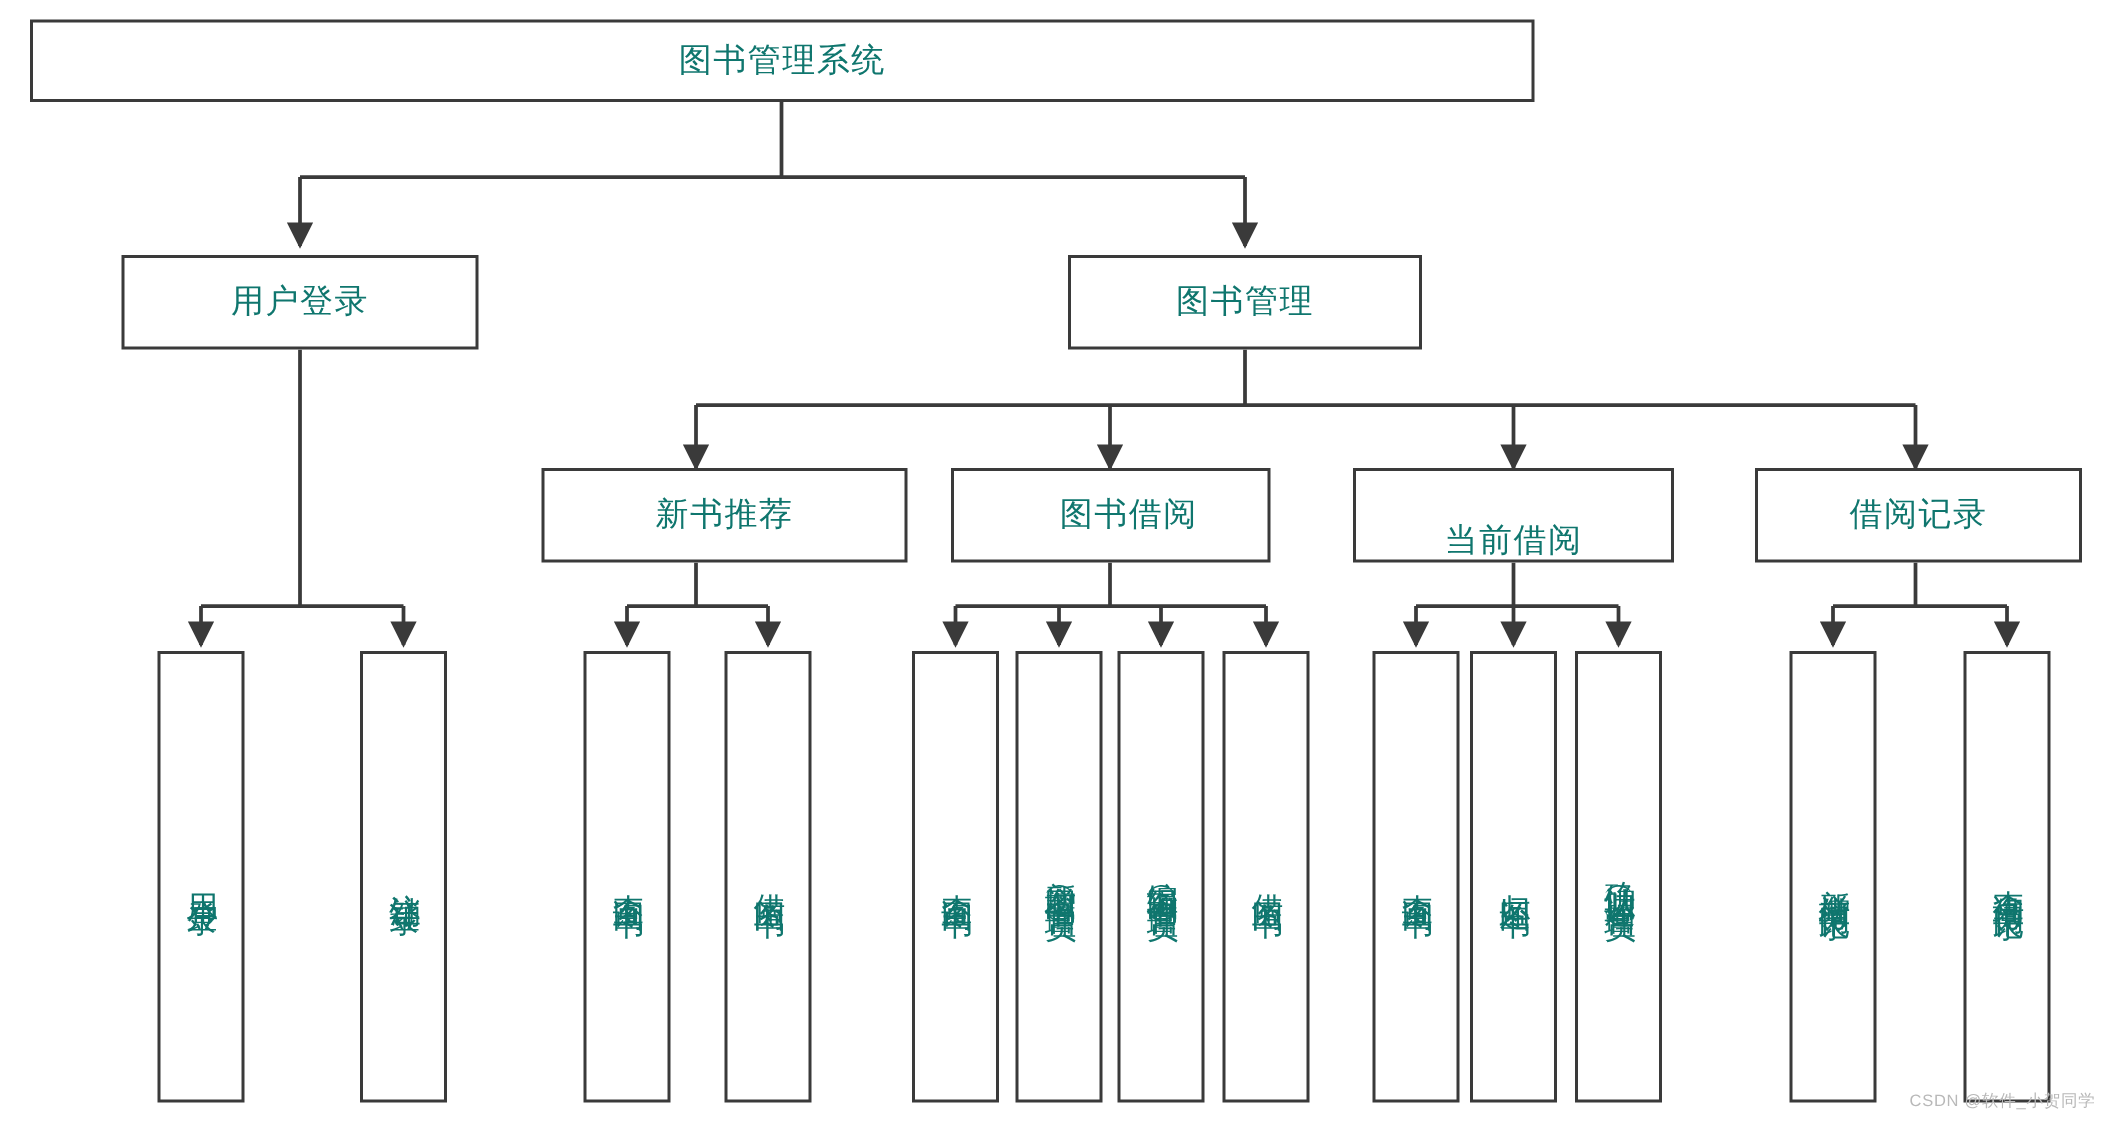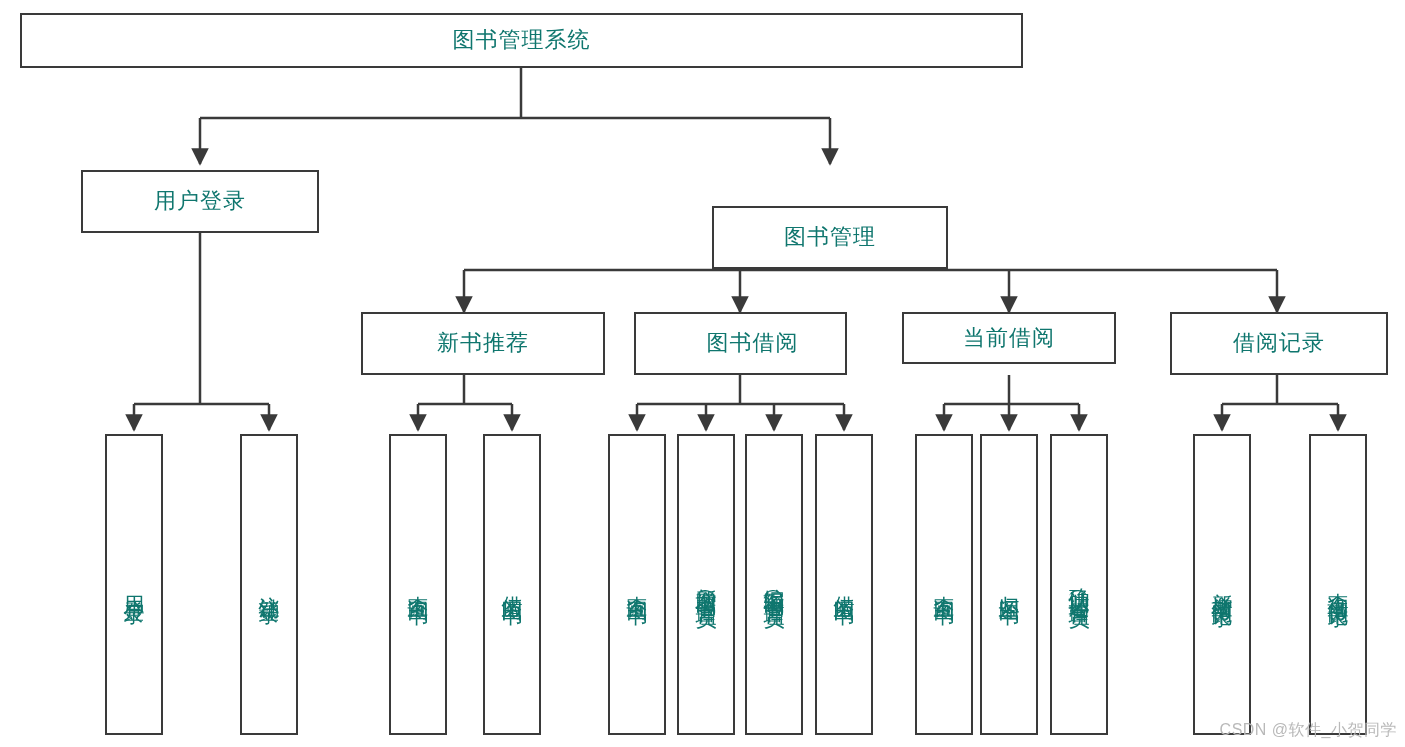--- a/index.html
+++ b/index.html
@@ -54,21 +54,21 @@
   }
   .node.vert > .vtext {
     writing-mode: vertical-rl;
     text-orientation: upright;
     display: block;
   }
   #watermark {
     position: absolute;
     right: 8px;
     bottom: 6px;
-    font-size: 16px;
+    font-size: 11px;
     color: #b9b9b9;
     letter-spacing: 0.5px;
     white-space: nowrap;
     user-select: none;
   }
 </style>
 </head>
 <body>
 
 <div id="canvas">
@@ -125,31 +125,31 @@
     </g>
   </svg>
 
   <div class="node horiz" style="left:20px; top:13px; width:1003px; height:55px;">
     <span>图书管理系统</span>
   </div>
 
   <div class="node horiz" style="left:81px; top:170px; width:238px; height:63px;">
     <span>用户登录</span>
   </div>
-  <div class="node horiz" style="left:712px; top:170px; width:236px; height:63px;margin-top:36px;">
+  <div class="node horiz" style="left:712px; top:170px; width:236px; height:63px;">
     <span>图书管理</span>
   </div>
 
   <div class="node horiz" style="left:361px; top:312px; width:244px; height:63px;">
     <span>新书推荐</span>
   </div>
   <div class="node horiz" style="left:634px; top:312px; width:213px; height:63px;padding-left:24px;">
     <span>图书借阅</span>
   </div>
-  <div class="node horiz" style="left:902px; top:312px; width:214px; height:52px;">
+  <div class="node horiz" style="left:902px; top:312px; width:214px; height:63px;align-items:flex-end;">
     <span>当前借阅</span>
   </div>
   <div class="node horiz" style="left:1170px; top:312px; width:218px; height:63px;">
     <span>借阅记录</span>
   </div>
 
   <div class="node vert" style="left:105px; top:434px; width:58px; height:301px;">
     <span class="vtext">用户登录</span>
   </div>
   <div class="node vert" style="left:240px; top:434px; width:58px; height:301px;">

